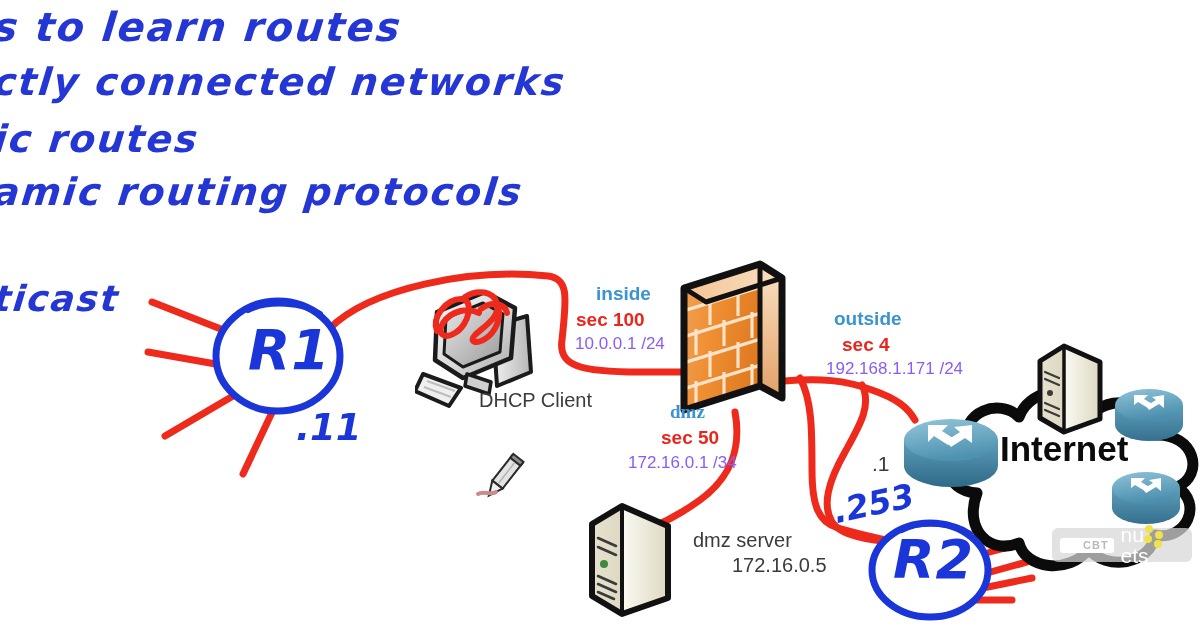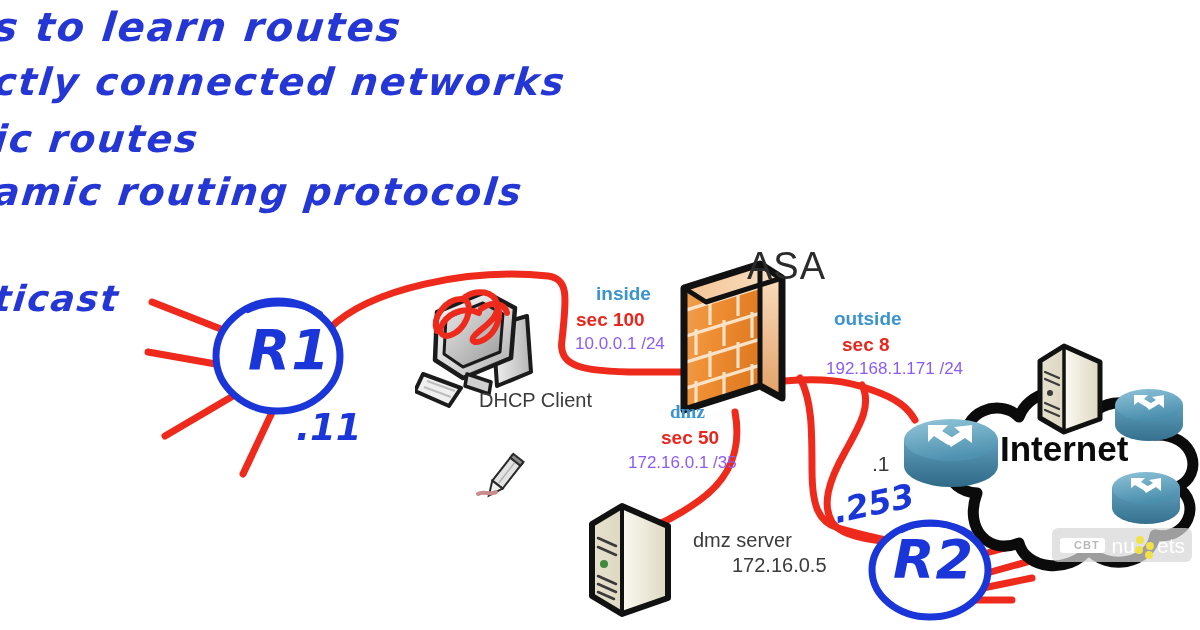--- a/index.html
+++ b/index.html
@@ -107,21 +107,21 @@
     align-items: center;
     padding-left: 8px;
     box-sizing: border-box;
   }
   #wm-cbt {
     background: #ffffff;
     color: #b9b9b9;
     font-size: 11px;
     font-weight: bold;
     letter-spacing: 1px;
-    padding: 2px 5px 2px 14px;
+    padding: 2px 5px 2px 23px;
     border-radius: 3px;
     line-height: 1;
   }
   #wm-nug {
     color: #ffffff;
     font-size: 21px;
     margin-left: 7px;
     letter-spacing: 0px;
     position: relative;
     line-height: 1;
@@ -262,33 +262,32 @@
     </g>
 
     <path d="M 88 6 L 110 20 L 110 140 L 88 128 Z" fill="url(#brickSide)"></path>
 
     <path d="M 12 30 L 88 6 L 110 20 L 34 44 Z" fill="url(#brickTop)"></path>
 
     <path d="M 12 30 L 88 6 L 110 20 L 110 140 L 88 128 L 12 152 Z" fill="none" stroke="#111111" stroke-width="7" stroke-linejoin="round"></path>
     <path d="M 88 6 L 88 128" fill="none" stroke="#111111" stroke-width="5"></path>
     <path d="M 12 30 L 34 44 L 110 20" fill="none" stroke="#111111" stroke-width="5" stroke-linejoin="round"></path>
   </svg>
-  <div class="lbl lbl-asa" style="left:747px; top:245px;">ASA</div>
 
   <div class="lbl lbl-ifname" style="left:596px; top:283px;">inside</div>
   <div class="lbl lbl-sec" style="left:576px; top:309px;">sec  100</div>
   <div class="lbl lbl-ip" style="left:575px; top:334px;">10.0.0.1 /24</div>
 
   <div class="lbl lbl-ifname" style="left:834px; top:308px;">outside</div>
-  <div class="lbl lbl-sec" style="left:842px; top:334px;">sec 8</div>
+  <div class="lbl lbl-sec" style="left:842px; top:334px;">sec 4</div>
   <div class="lbl lbl-ip" style="left:790px; top:359px;margin-left:36px;">192.168.1.171 /24</div>
 
   <div class="lbl lbl-ifname" style="left:670px; top:401px;font-family:Liberation Serif, serif;">dmz</div>
   <div class="lbl lbl-sec" style="left:661px; top:427px;">sec 50</div>
-  <div class="lbl lbl-ip" style="left:628px; top:453px;">172.16.0.1 /35</div>
+  <div class="lbl lbl-ip" style="left:628px; top:453px;">172.16.0.1 /34</div>
 
   <svg class="abs" width="100" height="120" style="left:582px; top:500px;" viewBox="0 0 100 120">
     <defs>
       <linearGradient id="srvFaceA" x1="0" y1="0" x2="1" y2="0">
         <stop offset="0%" stop-color="#e7e2cf"></stop>
         <stop offset="100%" stop-color="#cfc9ae"></stop>
       </linearGradient>
       <linearGradient id="srvSideA" x1="0" y1="0" x2="1" y2="0">
         <stop offset="0%" stop-color="#fbfaf2"></stop>
         <stop offset="100%" stop-color="#ddd8c2"></stop>

